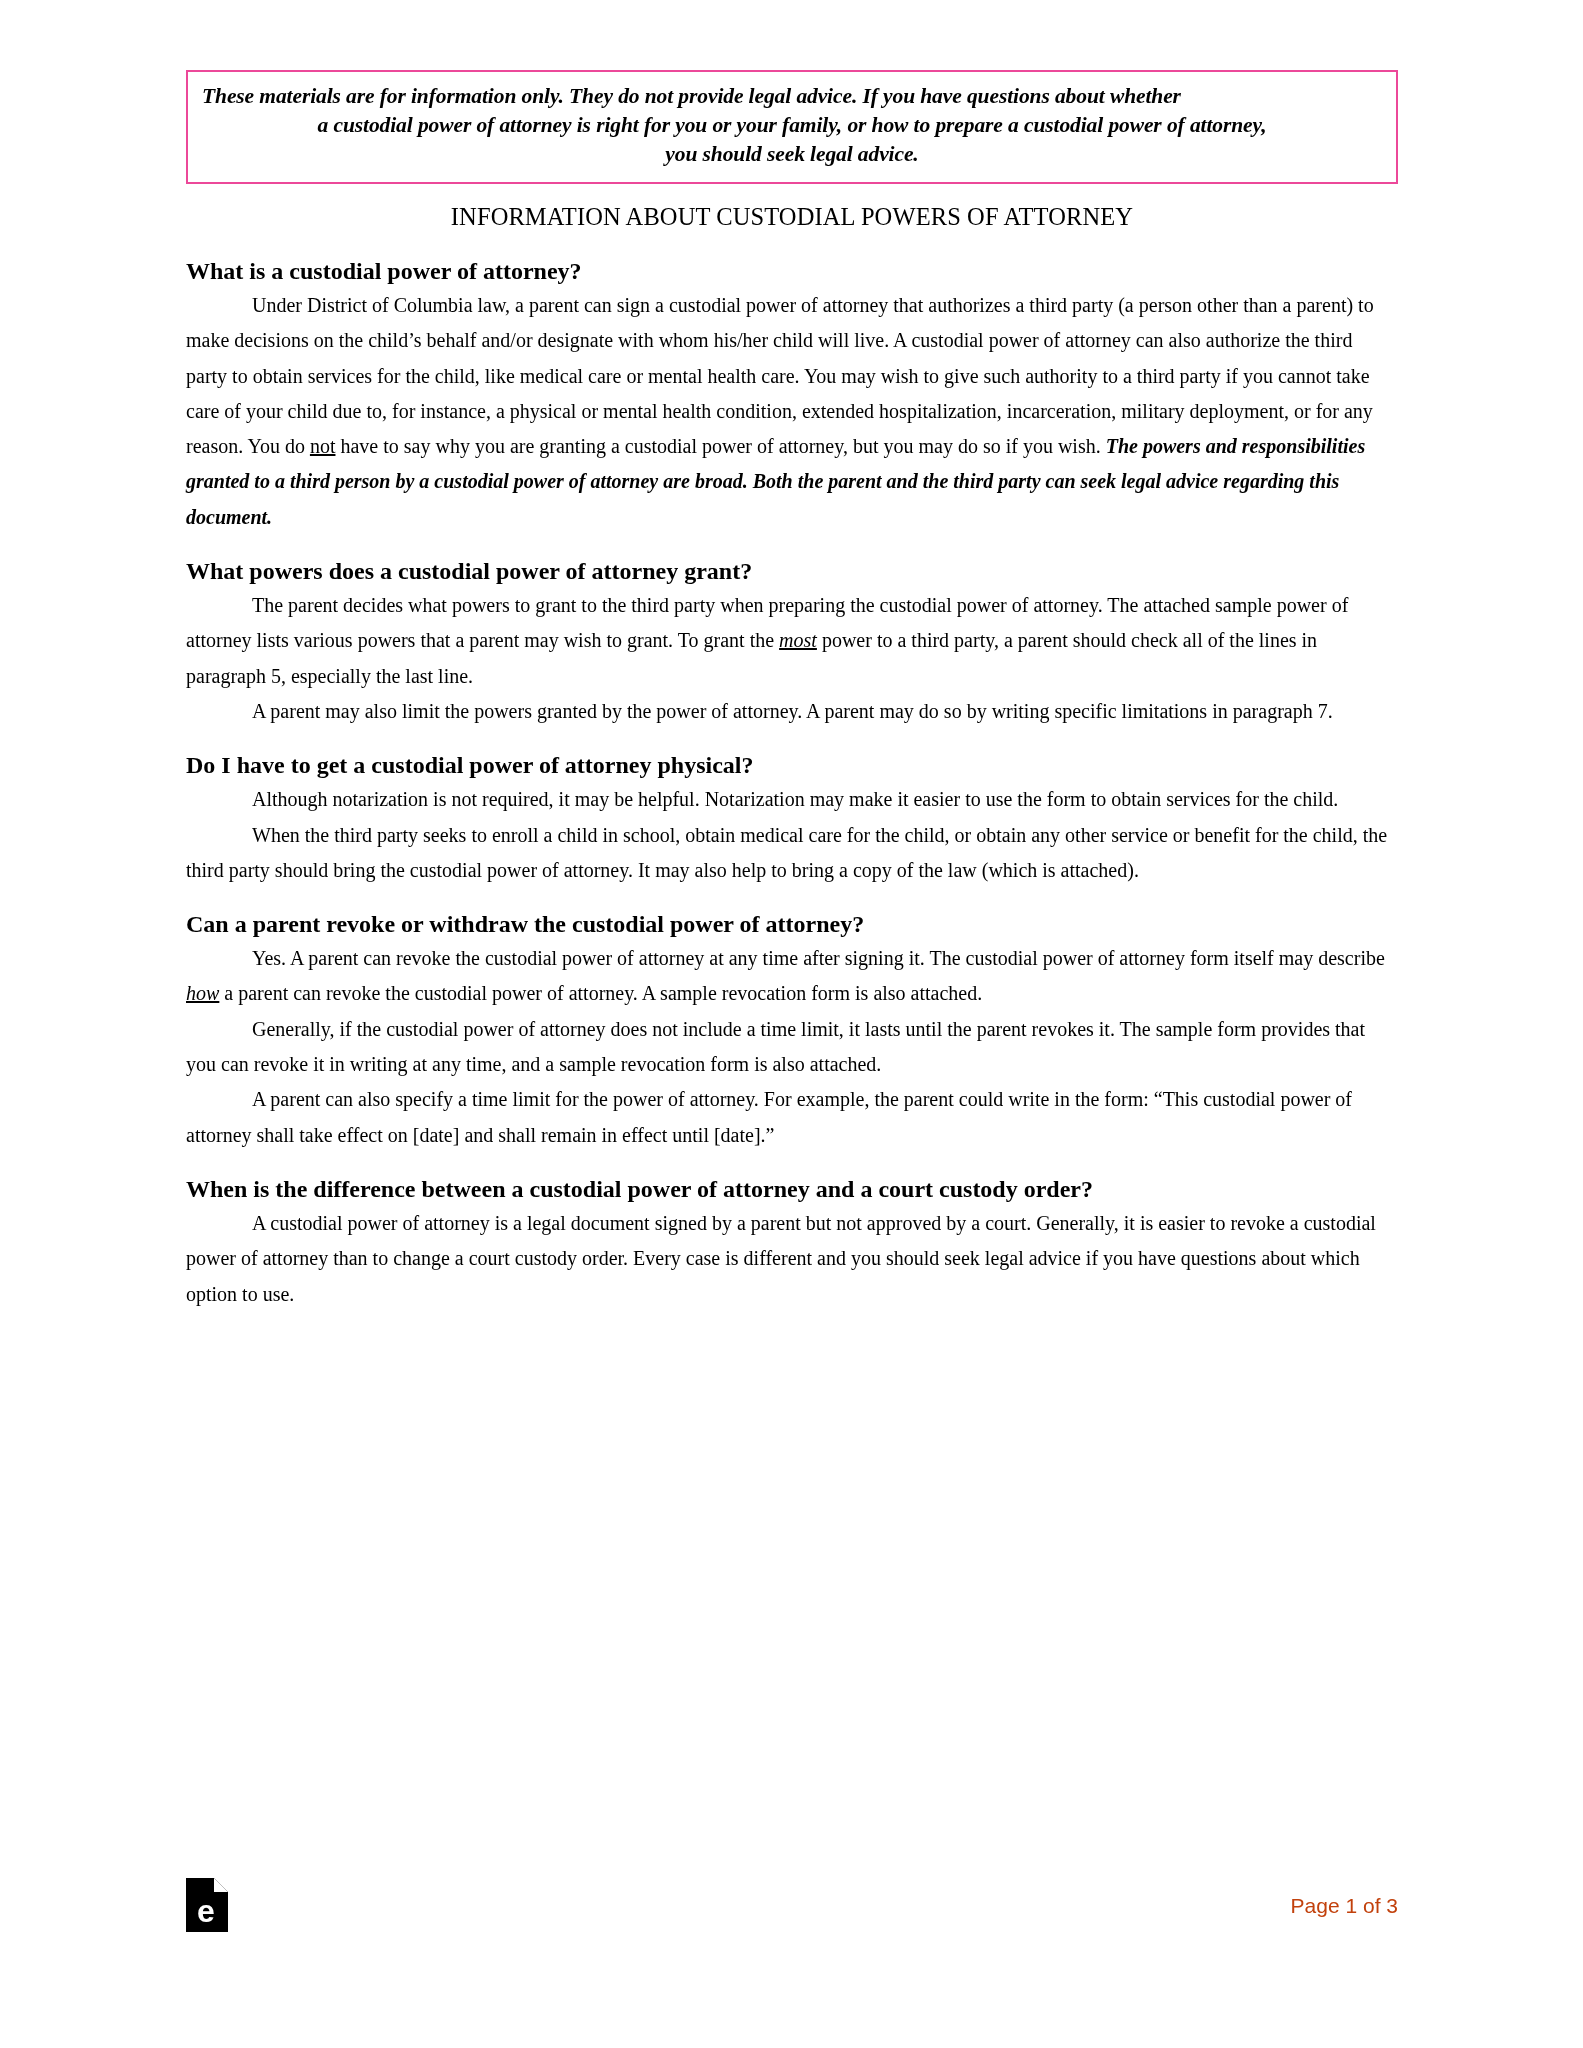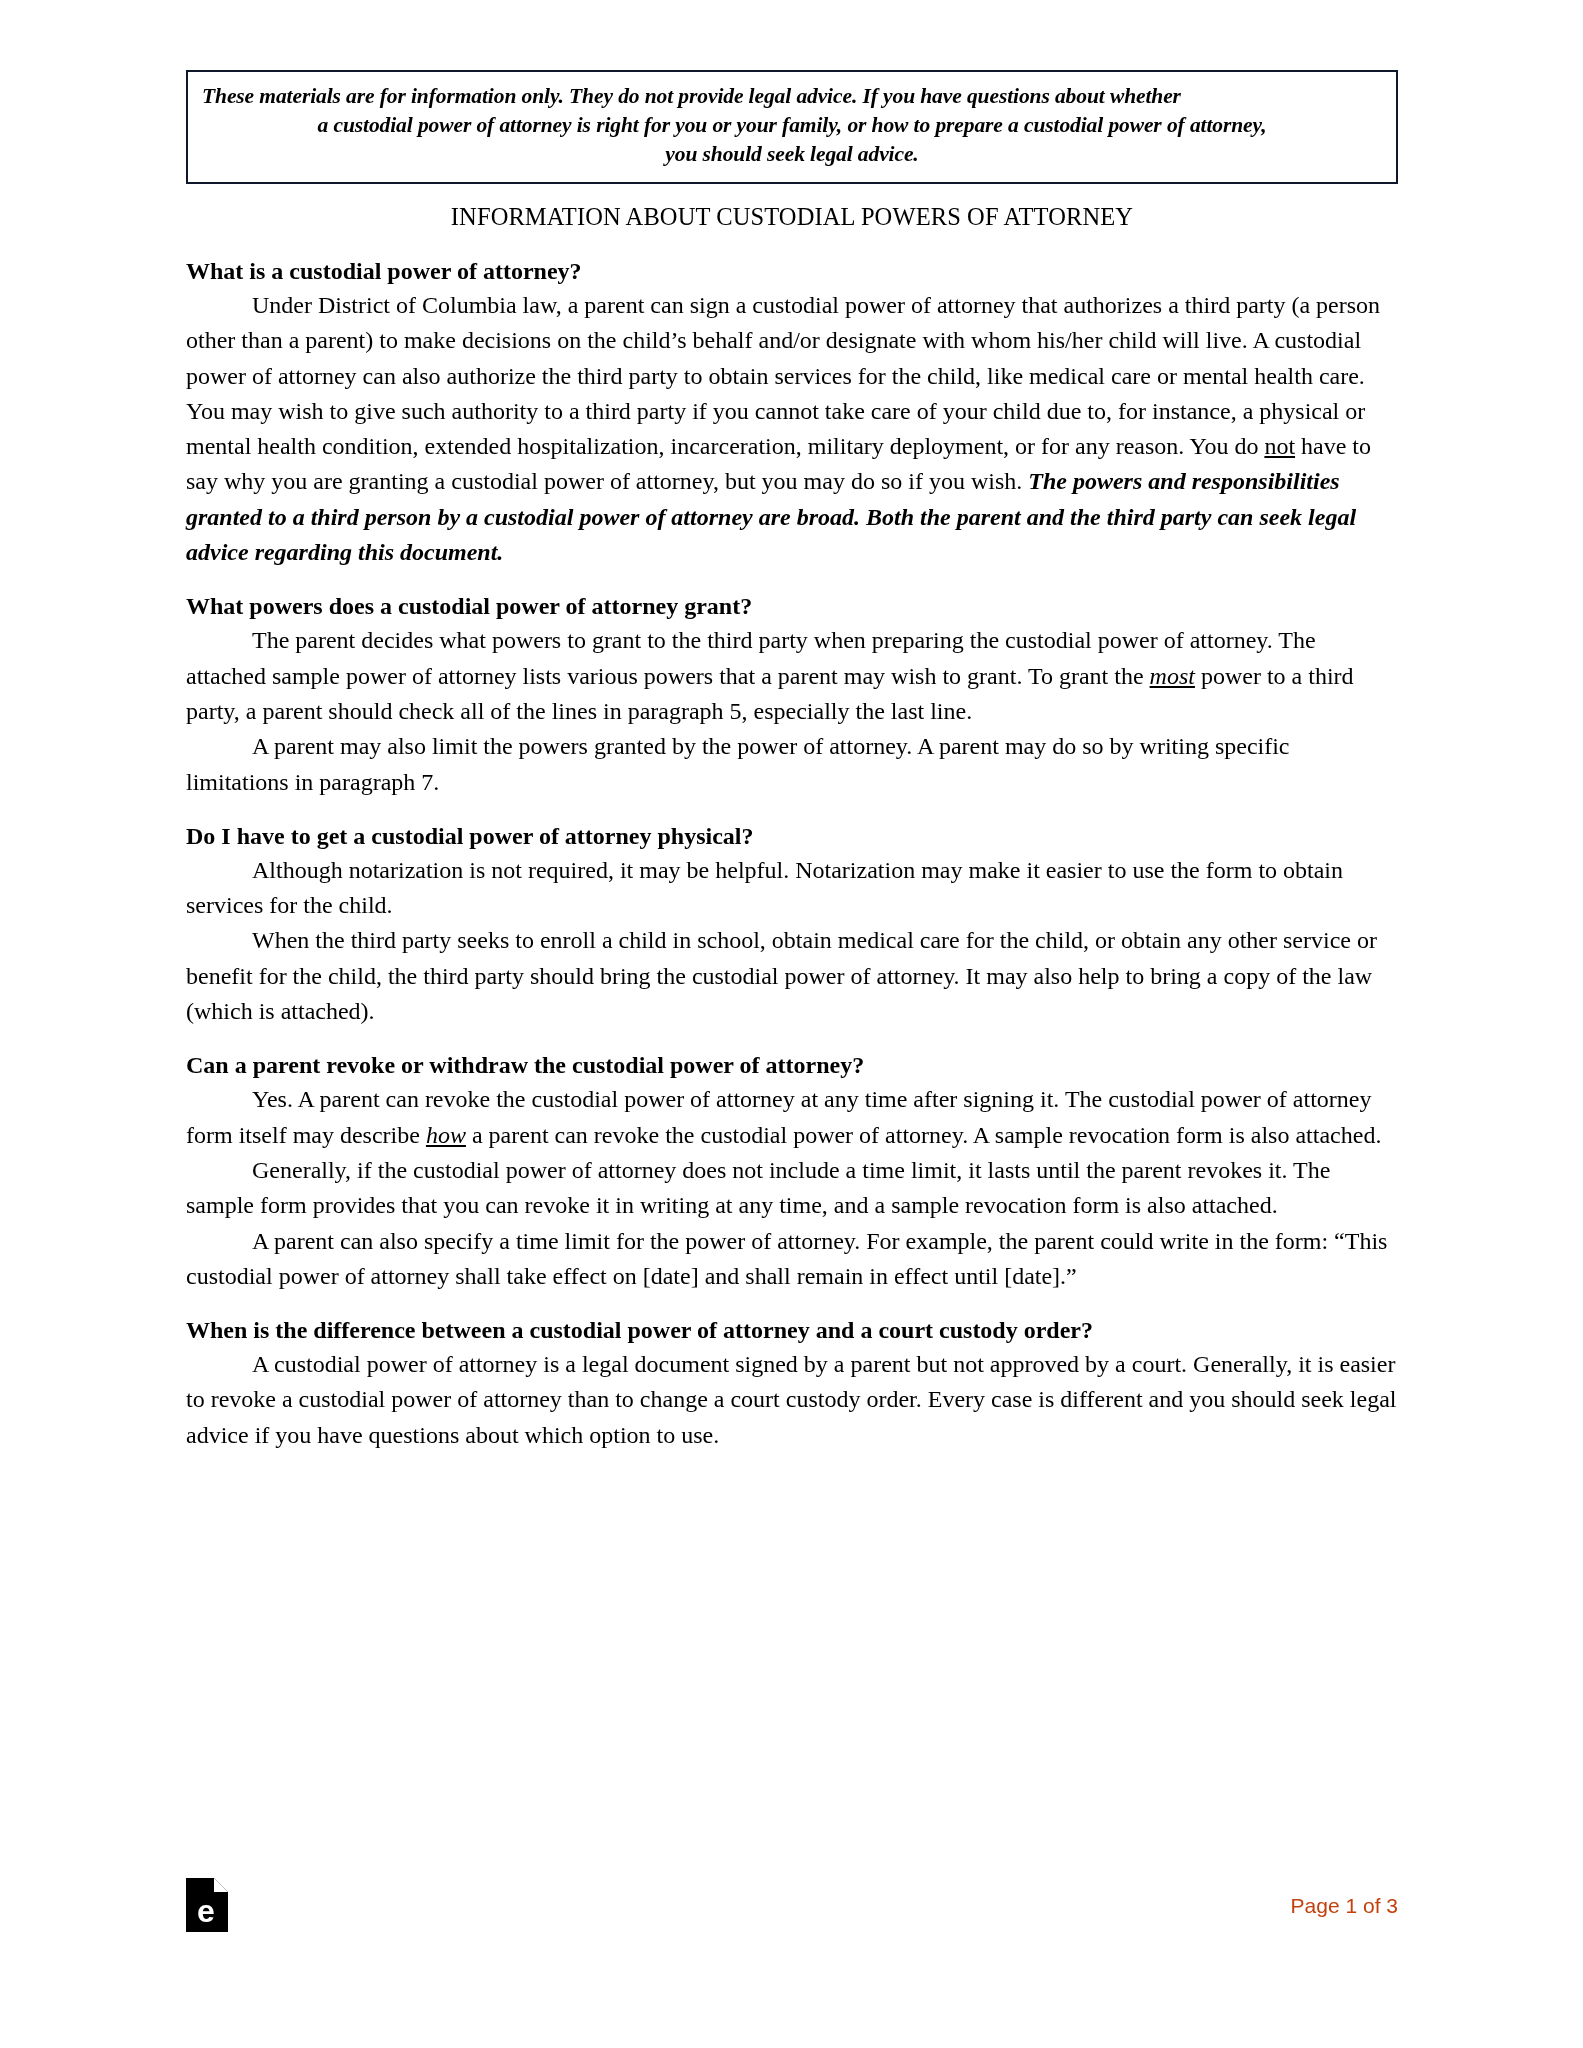--- a/index.html
+++ b/index.html
@@ -25,21 +25,21 @@
   }
   .content {
     position: absolute;
     left: 186px;
     top: 70px;
     width: 1212px;
   }
 
   
   .disclaimer-box {
-    border: 2px solid #0f172a;
+    border: 2px solid #ec4899;
     padding: 10px 12px 13px 12px;
     box-sizing: border-box;
     margin-bottom: 18px;
   }
   .disclaimer-line {
     font-weight: bold;
     font-style: italic;
     font-size: 21.5px;
     line-height: 29px;
     text-align: center;
@@ -66,21 +66,21 @@
     font-weight: bold;
     font-size: 24px;
     line-height: 30px;
     margin-top: 21px;
     margin-bottom: 2px;
   }
   .section-heading:first-child { margin-top: 0; }
 
   
   .para {
-    font-size: 24px;
+    font-size: 20px;
     line-height: 35.3px;
     text-align: left;
     margin: 0;
     text-indent: 0;
   }
   .para .indent {
     display: inline-block;
     width: 66px;
   }
   .bi { font-weight: bold; font-style: italic; }

